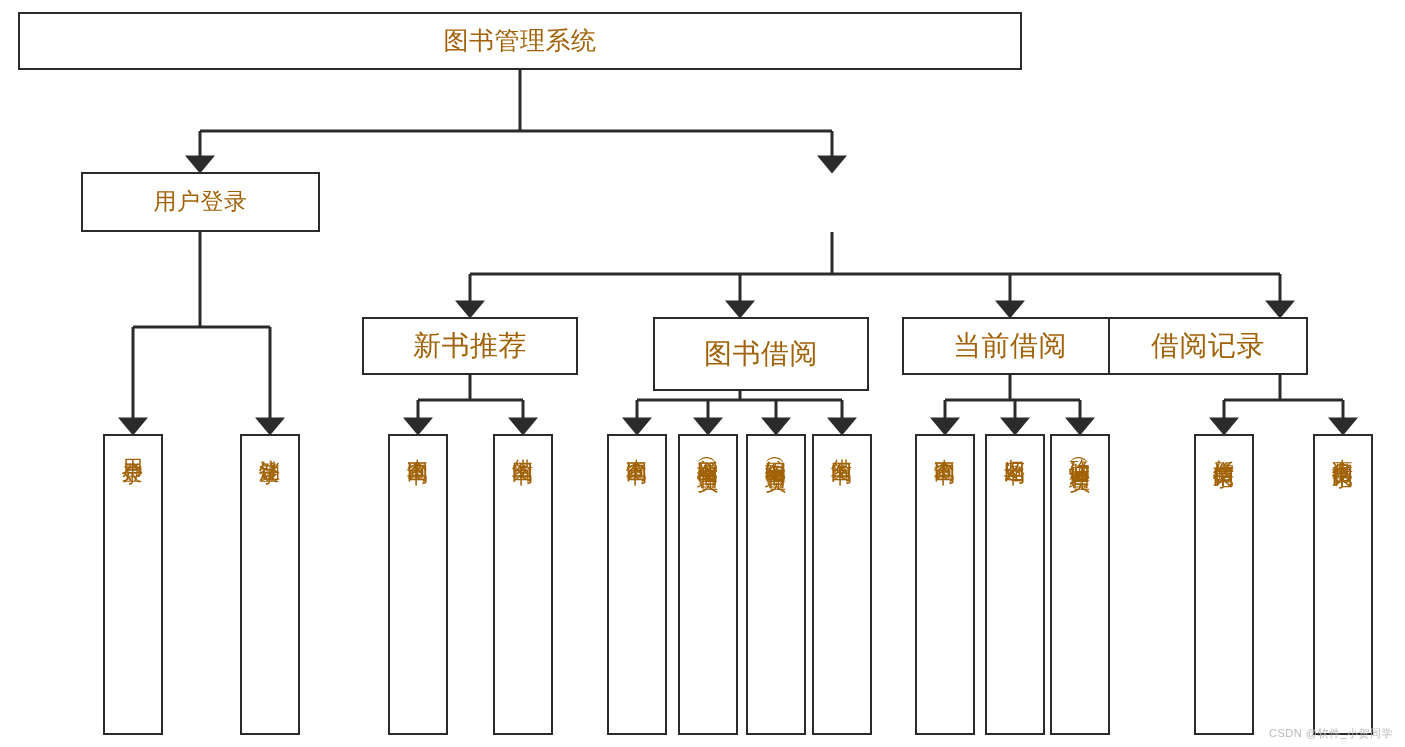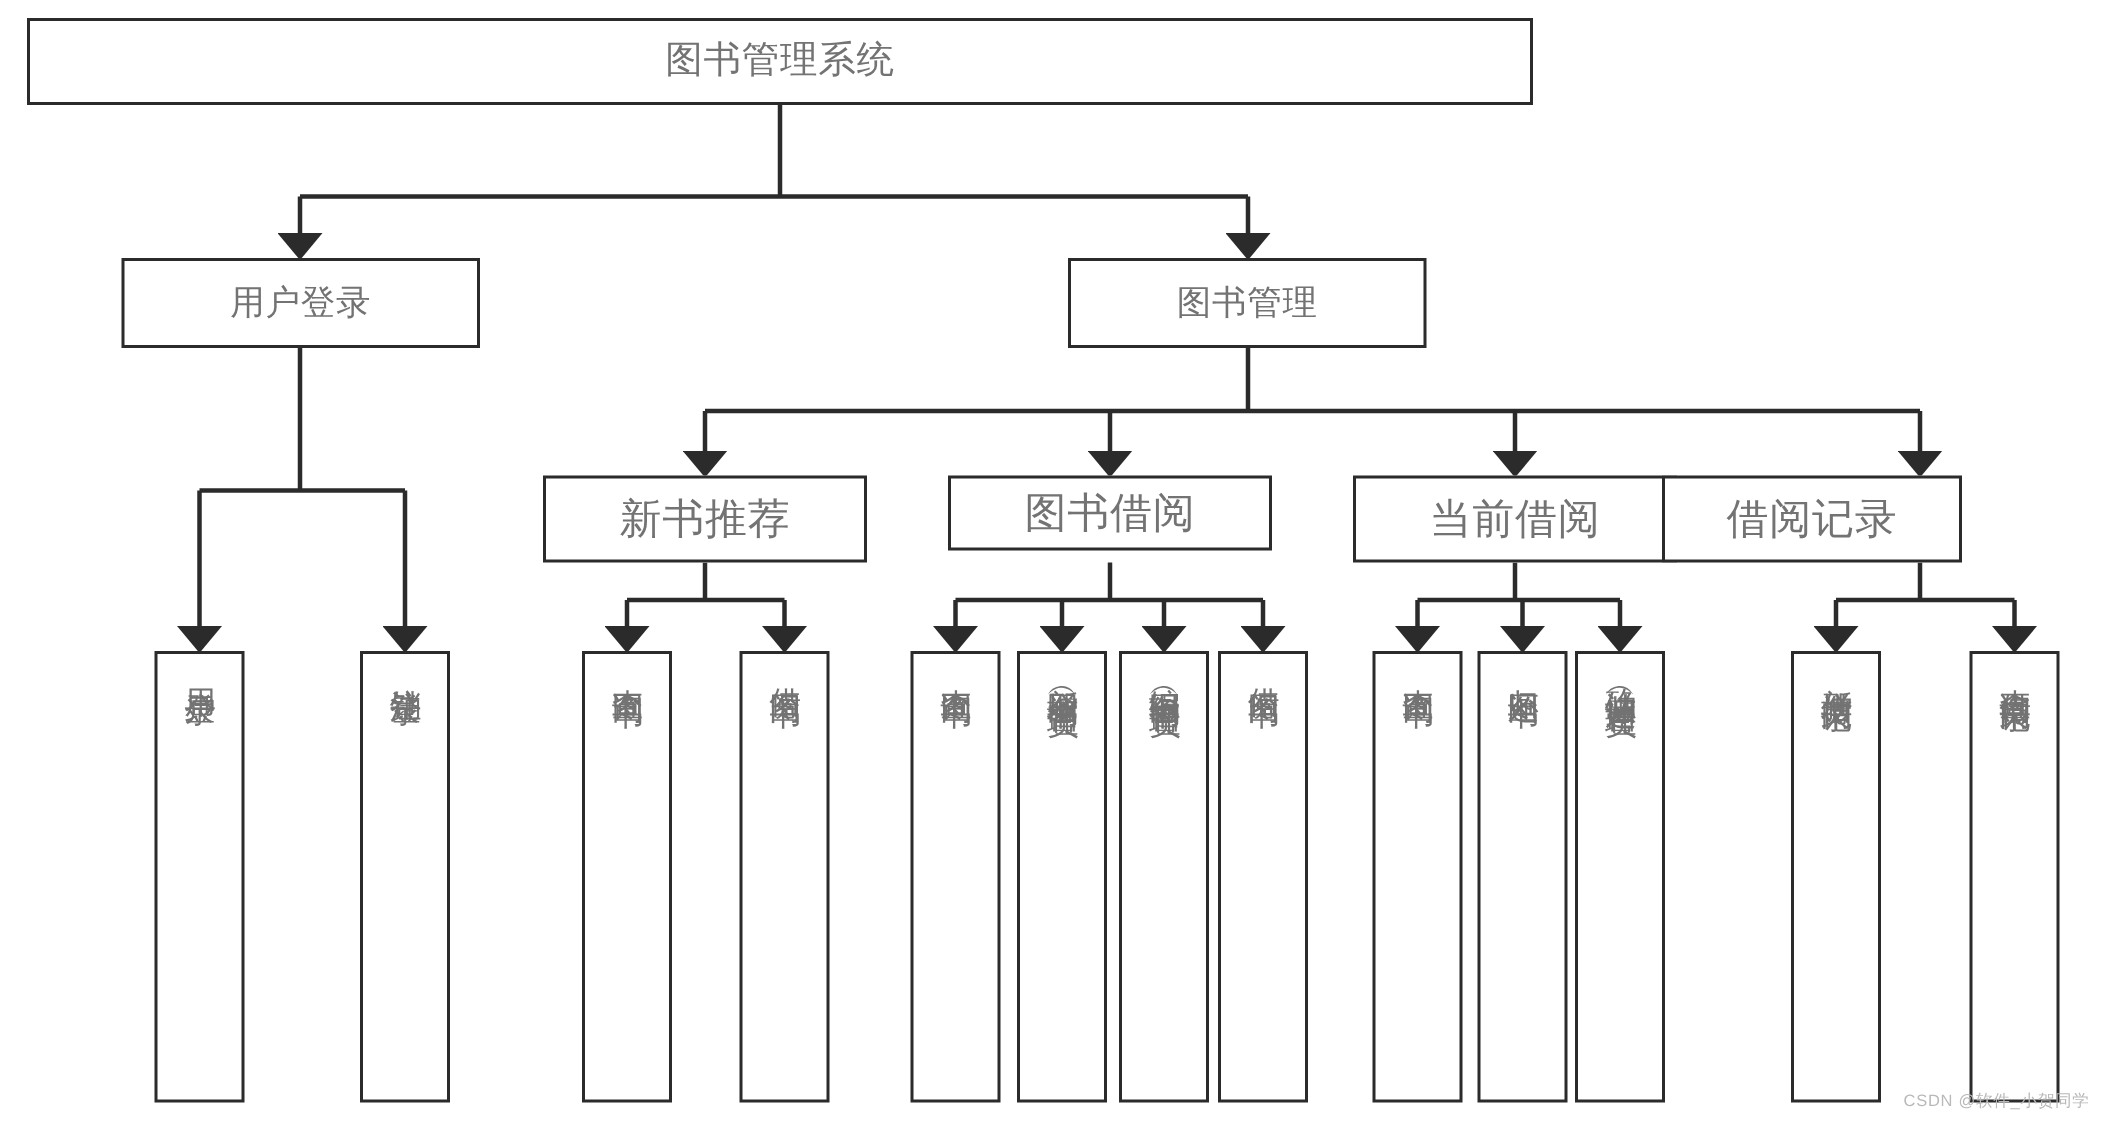--- a/index.html
+++ b/index.html
@@ -27,21 +27,21 @@
     pointer-events: none;
   }
   .node {
     position: absolute;
     box-sizing: border-box;
     background: #ffffff;
     border: 2px solid #2b2b2b;
     display: flex;
     align-items: center;
     justify-content: center;
-    color: #737373;
+    color: #a16207;
     z-index: 2;
   }
   .node-label {
     display: block;
     line-height: 1.18;
     letter-spacing: 0.5px;
   }
   
   .node.level-1 {
     font-size: 25px;
@@ -136,28 +136,25 @@
     </g>
   </svg>
 
   <div class="node level-1" style="left:18px; top:12px; width:1004px; height:58px;">
     <span class="node-label">图书管理系统</span>
   </div>
 
   <div class="node level-2" style="left:81px; top:172px; width:239px; height:60px;">
     <span class="node-label">用户登录</span>
   </div>
-  <div class="node level-2" style="left:712px; top:172px; width:239px; height:60px;">
-    <span class="node-label">图书管理</span>
-  </div>
 
   <div class="node level-3" style="left:362px; top:317px; width:216px; height:58px;">
     <span class="node-label">新书推荐</span>
   </div>
-  <div class="node level-3" style="left:632px; top:317px; width:216px; height:50px;">
+  <div class="node level-3" style="left:653px; top:317px; width:216px; height:74px;">
     <span class="node-label">图书借阅</span>
   </div>
   <div class="node level-3" style="left:902px; top:317px; width:216px; height:58px;">
     <span class="node-label">当前借阅</span>
   </div>
   <div class="node level-3" style="left:1108px; top:317px; width:200px; height:58px;">
     <span class="node-label">借阅记录</span>
   </div>
 
   <div class="node leaf" style="left:103px; top:434px; width:60px; height:301px;">

